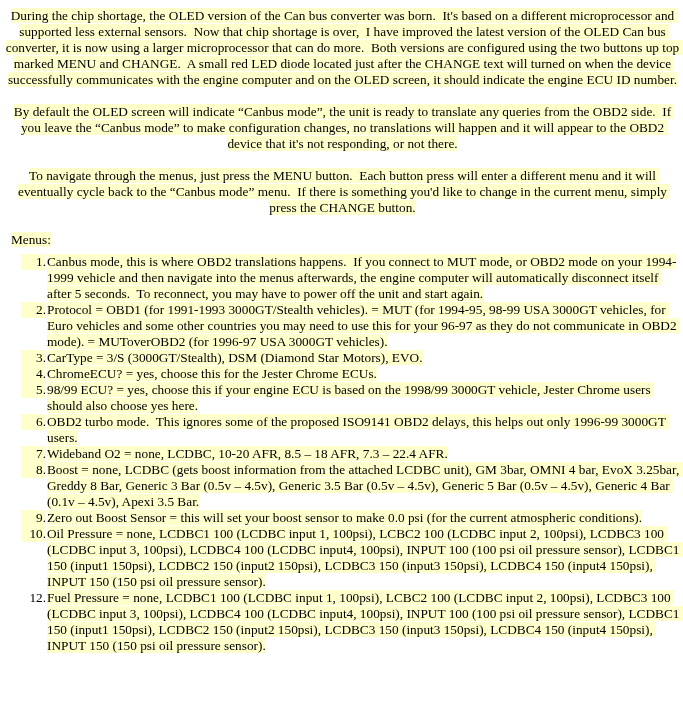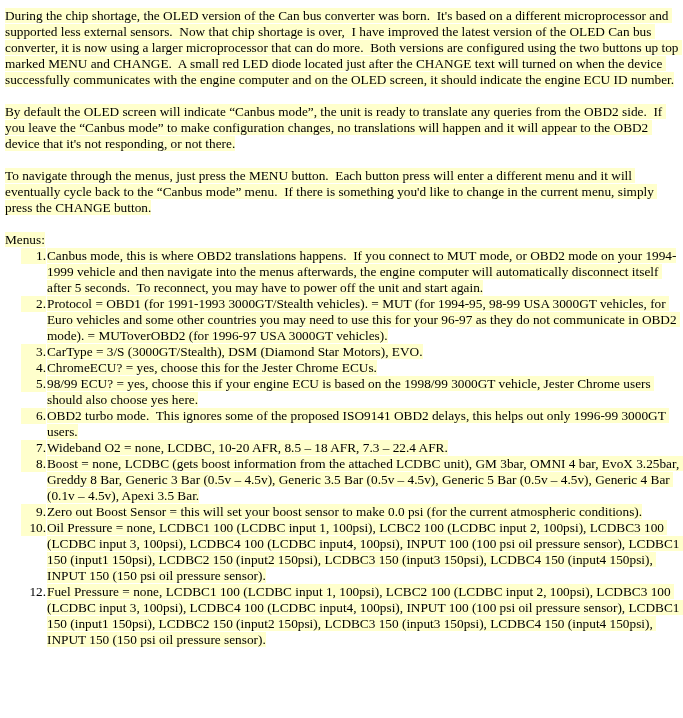--- a/index.html
+++ b/index.html
@@ -16,26 +16,27 @@
     line-height: 16px;
   }
   .doc {
     padding: 8px 3px 20px 5px;
     box-sizing: border-box;
     width: 683px;
   }
   .para {
     margin: 0 0 16px 0;
     white-space: pre-wrap;
+    text-align: center;
   }
   .hl {
     background-color: var(--hl, #ffffcc);
   }
   .menus-line {
-    margin: 0;
+    margin: 6px;
   }
   ol.menu-list {
     list-style: none;
     margin: 0;
     padding: 0;
   }
   ol.menu-list li {
     position: relative;
     padding-left: 42px;
   }

